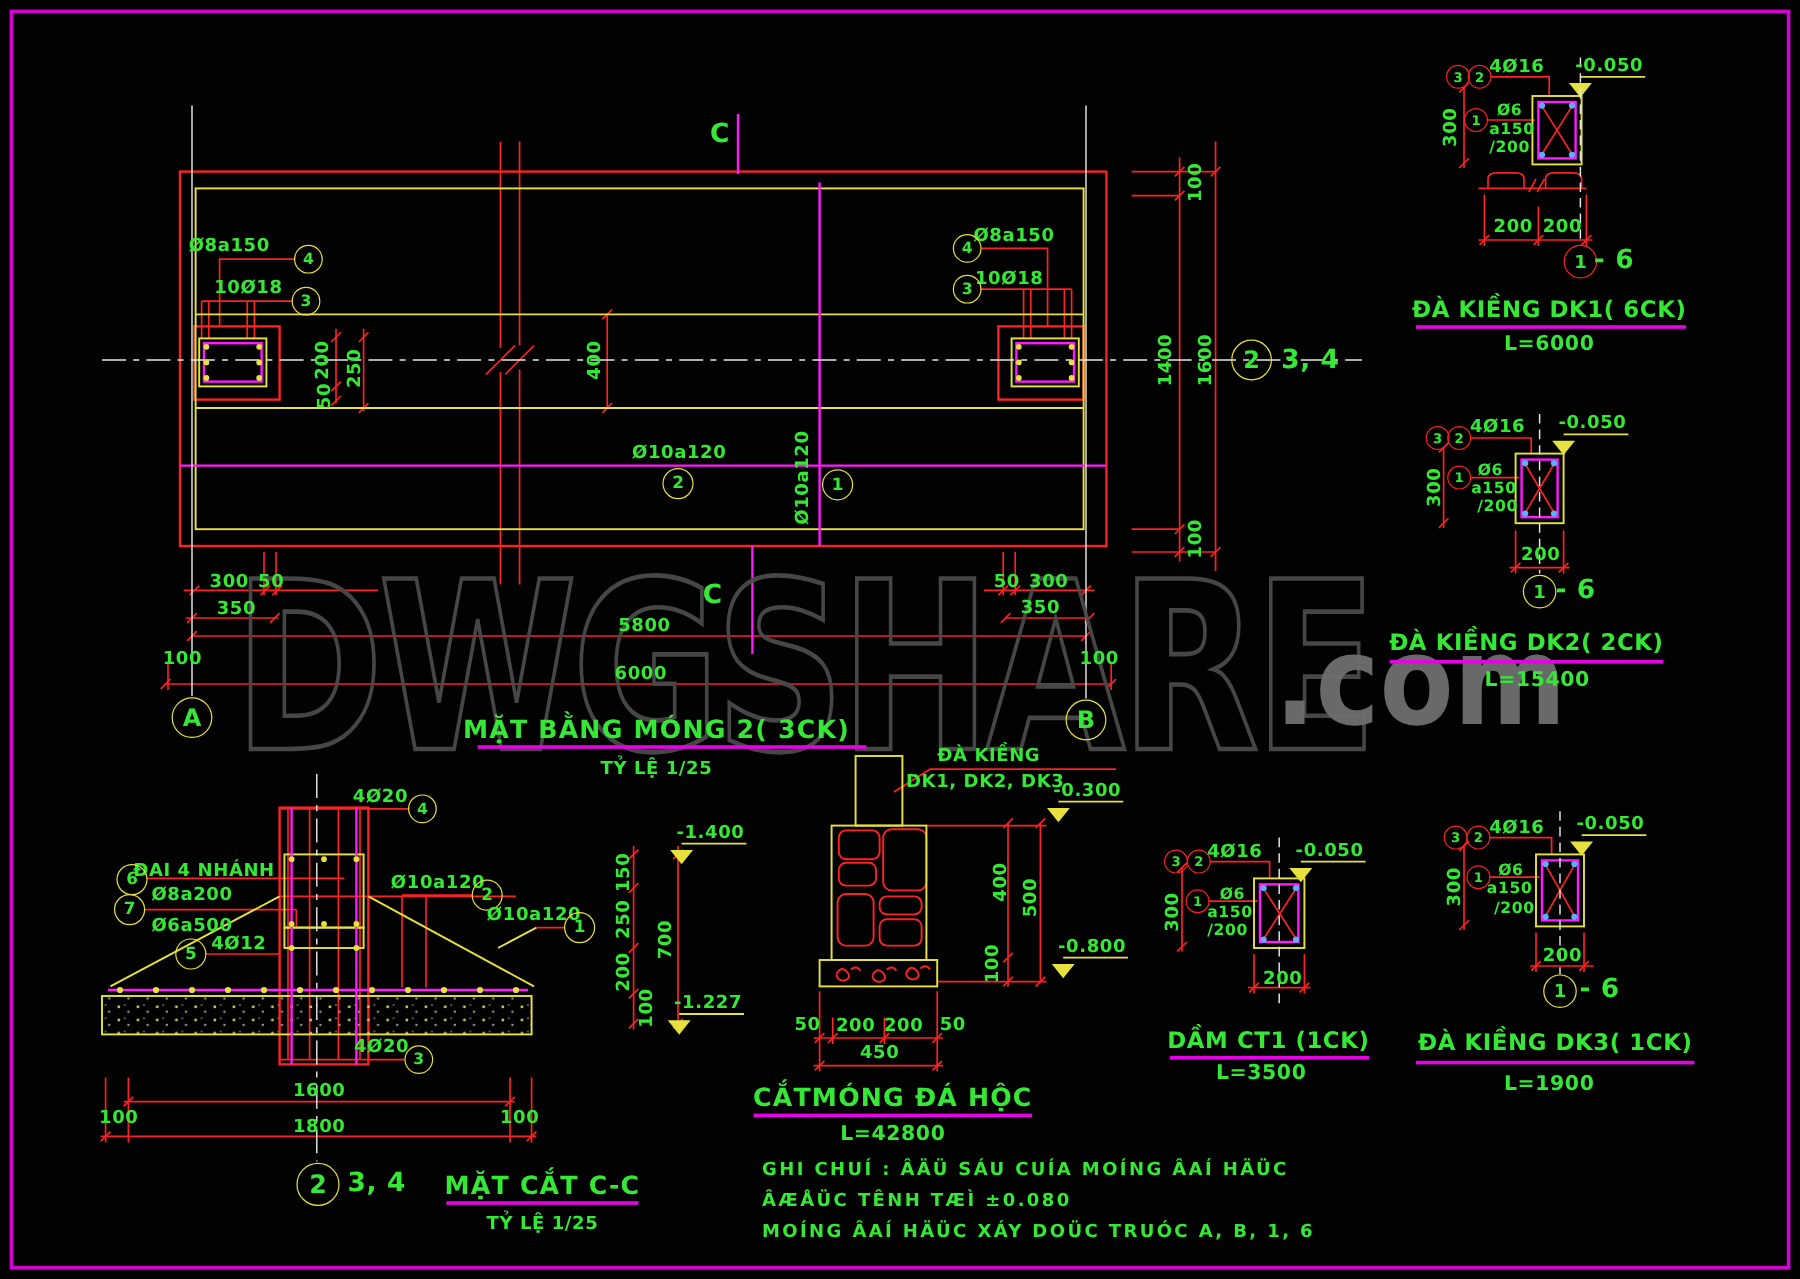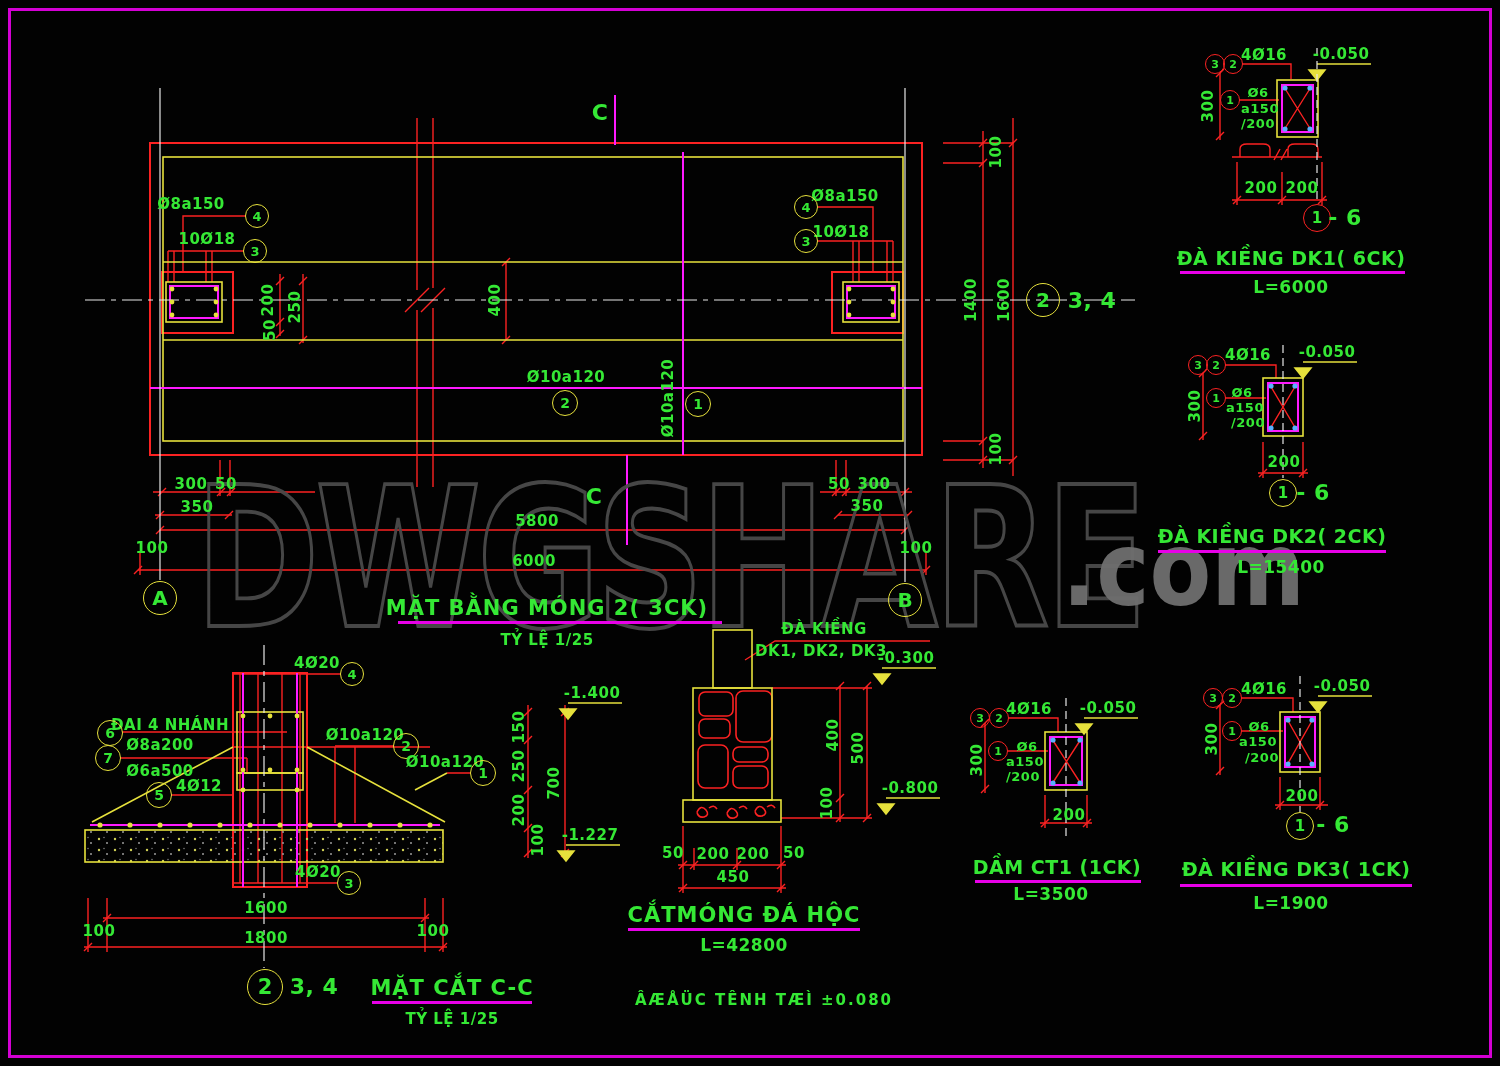--- a/index.html
+++ b/index.html
@@ -326,21 +326,23 @@
 <span class="t rot" style="left:827px;top:803px">100</span>
 <span class="t" style="left:673px;top:853px">50</span>
 <span class="t" style="left:713px;top:854px">200</span>
 <span class="t" style="left:753px;top:854px">200</span>
 <span class="t" style="left:794px;top:853px">50</span>
 <span class="t" style="left:733px;top:877px">450</span>
 <span class="t ttl" style="left:744px;top:915px">CẮTMÓNG ĐÁ HỘC</span>
 <div class="ul" style="left:628px;top:928px;width:232px"></div>
 <span class="t len" style="left:744px;top:945px">L=42800</span>
 
+<span class="t note" style="left:635px;top:965px">GHI CHUÍ : ÂÄÜ SÁU CUÍA MOÍNG ÂAÍ HÄÜC</span>
 <span class="t note" style="left:635px;top:991px">ÂÆÅÜC TÊNH TÆÌ  ±0.080</span>
+<span class="t note" style="left:635px;top:1017px">MOÍNG ÂAÍ HÄÜC XÁY DOÜC TRUÓC A, B, 1, 6</span>
 
 <span class="bub b18 red" style="left:1215px;top:64px">3</span>
 <span class="bub b18 red" style="left:1233px;top:64px">2</span>
 <span class="t" style="left:1264px;top:55px">4Ø16</span>
 <span class="t" style="left:1341px;top:54px">-0.050</span>
 <span class="t rot" style="left:1208px;top:106px">300</span>
 <span class="bub b18 red" style="left:1230px;top:100px">1</span>
 <span class="t sm" style="left:1258px;top:92px">Ø6</span>
 <span class="t sm" style="left:1260px;top:108px">a150</span>
 <span class="t sm" style="left:1258px;top:123px">/200</span>

